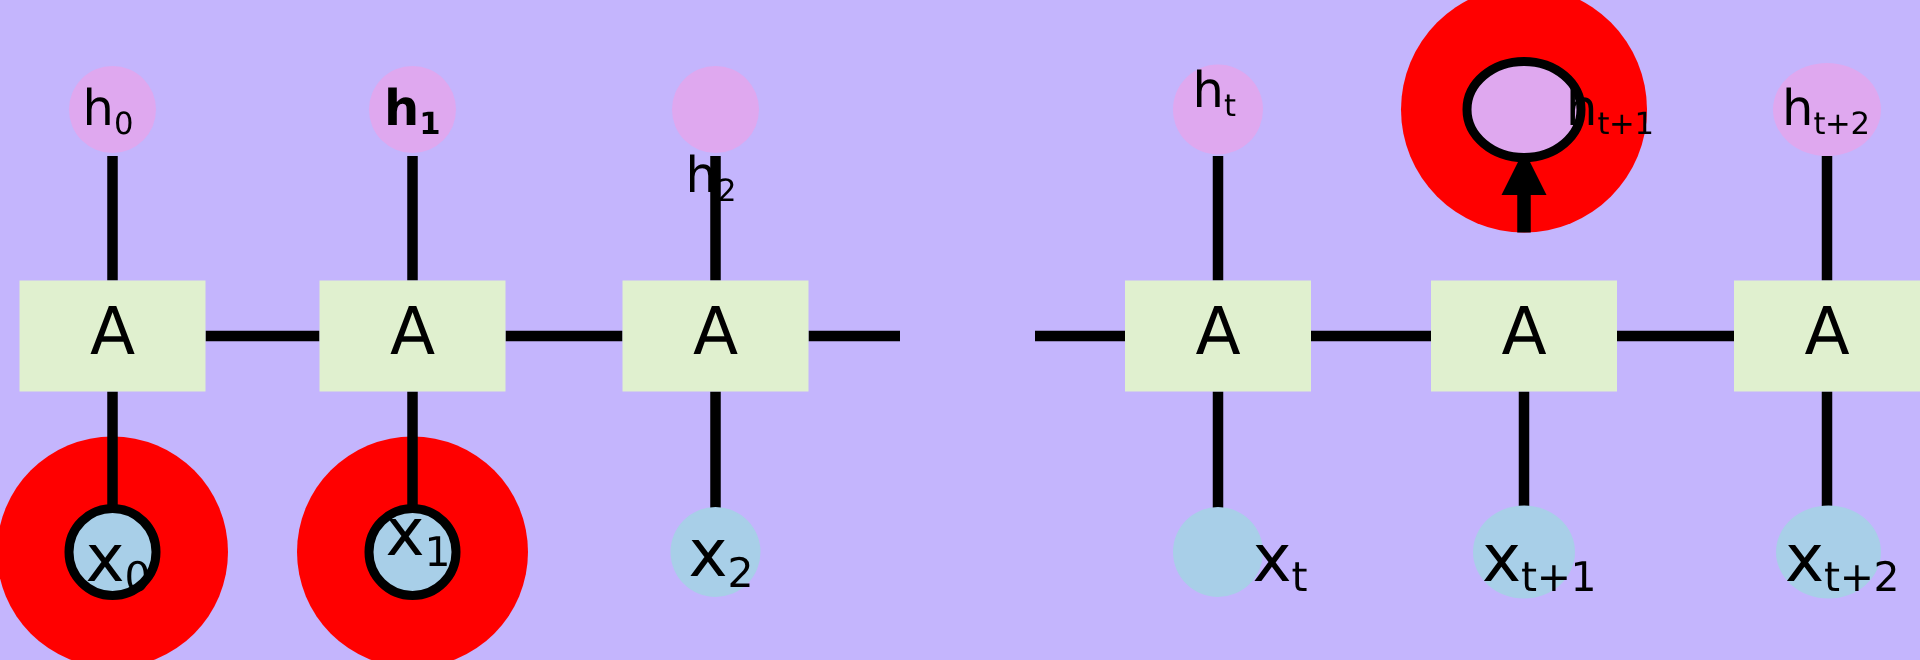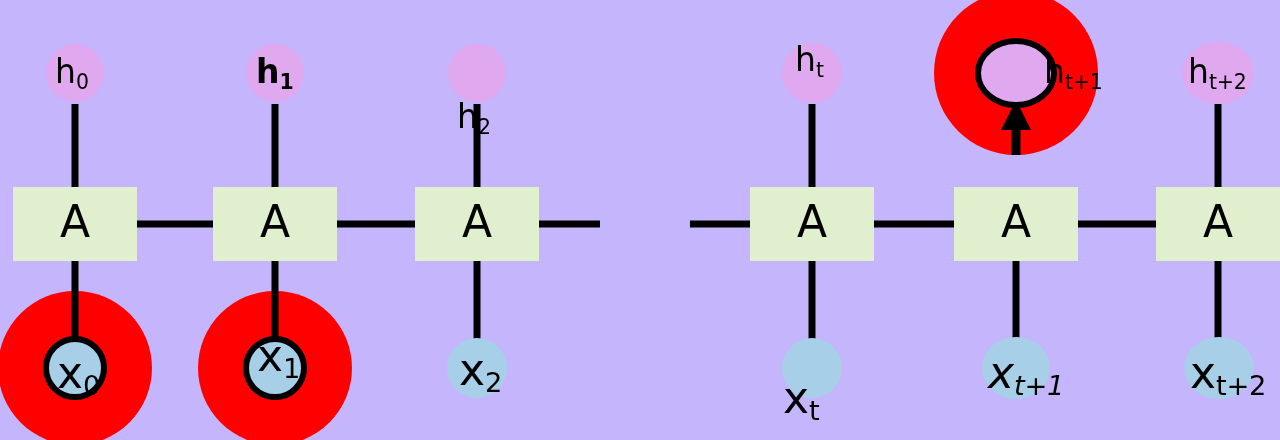--- a/index.html
+++ b/index.html
@@ -146,23 +146,23 @@
 
   <div class="node-label x-label" style="left:57px; top:351px;">
     <span>x</span><span class="sub">0</span>
   </div>
   <div class="node-label x-label" style="left:257px; top:334px;">
     <span>x</span><span class="sub">1</span>
   </div>
   <div class="node-label x-label" style="left:459px; top:348px;">
     <span>x</span><span class="sub">2</span>
   </div>
-  <div class="node-label x-label" style="left:783px; top:351px;margin-top:25px;">
+  <div class="node-label x-label" style="left:835px; top:351px;">
     <span>x</span><span class="sub">t</span>
   </div>
-  <div class="node-label x-label" style="left:988px; top:351px;font-style:italic;">
+  <div class="node-label x-label" style="left:988px; top:351px;">
     <span>x</span><span class="sub">t+1</span>
   </div>
   <div class="node-label x-label" style="left:1190px; top:351px;">
     <span>x</span><span class="sub">t+2</span>
   </div>
 
 </div>
 
 </body></html>

